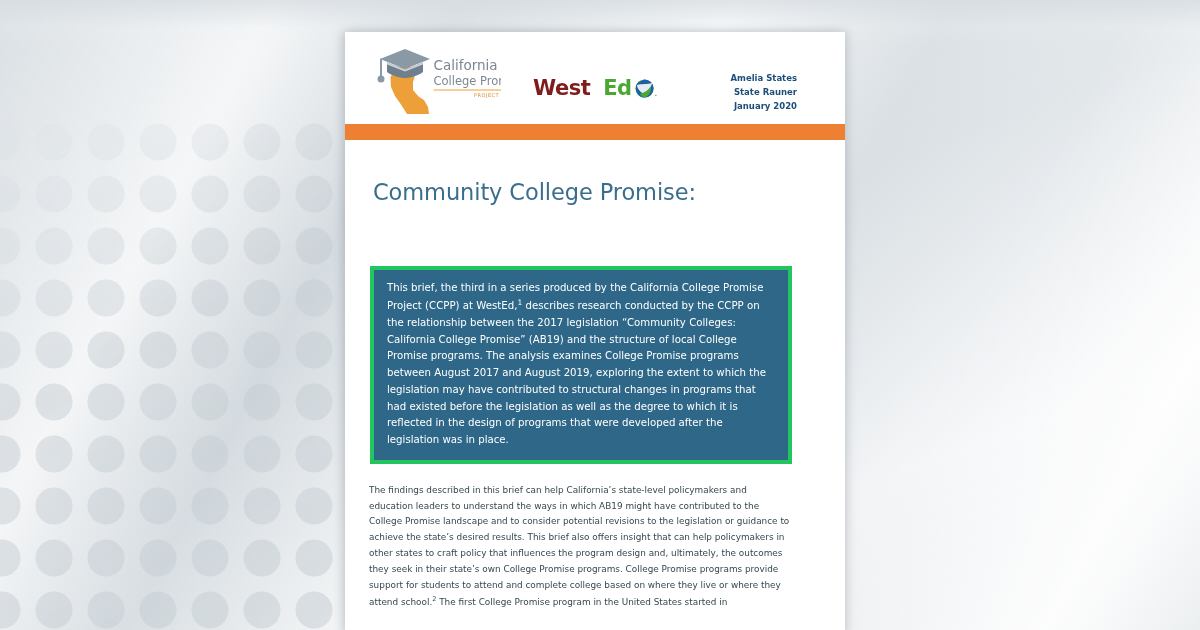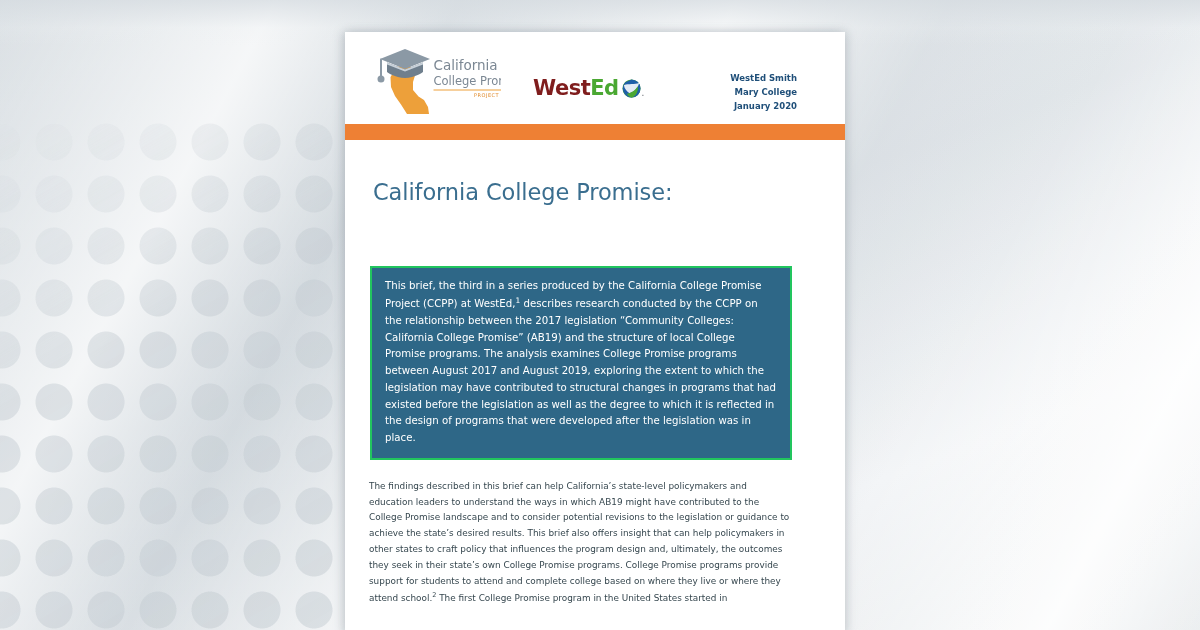--- a/index.html
+++ b/index.html
@@ -67,21 +67,21 @@
   }
   .logo-wested {
     position: absolute; left: 188px; top: 44px;
     display: flex; align-items: center;
   }
   .wested-word {
     font-family: "DejaVu Sans", sans-serif;
     font-size: 21px; font-weight: 700; letter-spacing: -0.5px;
   }
   .wested-west { color: #7f1d1d; }
-  .wested-ed { color: #4aa832; }
+  .wested-ed { color: #4aa832; margin-left: 13px; }
   .wested-globe { margin-left: 3px; display: block; }
   .wested-dot { color: #6d7278; font-size: 10px; margin-left: 1px; align-self: flex-end; padding-bottom: 2px;}
 
   .authors {
     position: absolute; right: 48px; top: 40px;
     text-align: right;
     color: #1f4f79;
     font-family: "DejaVu Sans", sans-serif;
     font-size: 8.5px; font-weight: 700;
     line-height: 1.62;
@@ -100,21 +100,21 @@
     font-size: 22.5px;
     font-weight: 400;
     line-height: 1.36;
     letter-spacing: -0.1px;
   }
 
   
   .abstract {
     margin: 28px 53px 0 25px;
     background: #2e6787;
-    border: 2px solid #22c55e;
+    border: 4px solid #22c55e;
     color: #ffffff;
     padding: 10px 13px 11px 13px;
     font-family: "DejaVu Sans", sans-serif;
     font-size: 10.2px;
     line-height: 1.64;
   }
   .abstract sup { font-size: 7.5px; vertical-align: super; }
 
   
   .body-copy {
@@ -163,30 +163,30 @@
       <svg class="wested-globe" width="19" height="19" viewBox="0 0 40 40">
         <circle cx="20" cy="20" r="19" fill="#4aa832"></circle>
         <path d="M20 1 A19 19 0 0 1 20 39 A19 19 0 0 1 7 7 Z" fill="#1f5fa8"></path>
         <path d="M4 13 C14 9 27 13 36 8 C34 20 26 27 16 30 C10 26 5 20 4 13 Z" fill="#ffffff" opacity=".88"></path>
         <path d="M10 31 C18 30 28 24 33 15 C35 25 30 36 20 39 C16 38 12 35 10 31 Z" fill="#4aa832"></path>
       </svg>
       <span class="wested-dot">.</span>
     </div>
 
     <div class="authors">
-      <div>WestEd Smith</div>
-      <div>Mary College</div>
+      <div>Amelia States</div>
+      <div>State Rauner</div>
       <div>January 2020</div>
     </div>
   </div>
 
   <div class="orangebar"></div>
 
   <h1 class="title">
-    <span>California College Promise:</span><br>
+    <span>Community College Promise:</span><br>
     <br>
   </h1>
 
   <div class="abstract">
     <span>This brief, the third in a series produced by the California College Promise Project (CCPP) at WestEd,</span><sup>1</sup><span> describes research conducted by the CCPP on the relationship between the 2017 legislation “Community Colleges: California College Promise” (AB19) and the structure of local College Promise programs. The analysis examines College Promise programs between August 2017 and August 2019, exploring the extent to which the legislation may have contributed to structural changes in programs that had existed before the legislation as well as the degree to which it is reflected in the design of programs that were developed after the legislation was in place.</span>
   </div>
 
   <p class="body-copy">
     <span>The findings described in this brief can help California’s state-level policymakers and education leaders to understand the ways in which AB19 might have contributed to the College Promise landscape and to consider potential revisions to the legislation or guidance to achieve the state’s desired results. This brief also offers insight that can help policymakers in other states to craft policy that influences the program design and, ultimately, the outcomes they seek in their state’s own College Promise programs. College Promise programs provide support for students to attend and complete college based on where they live or where they attend school.</span><sup>2</sup><span> The first College Promise program in the United States started in</span>
   </p>

